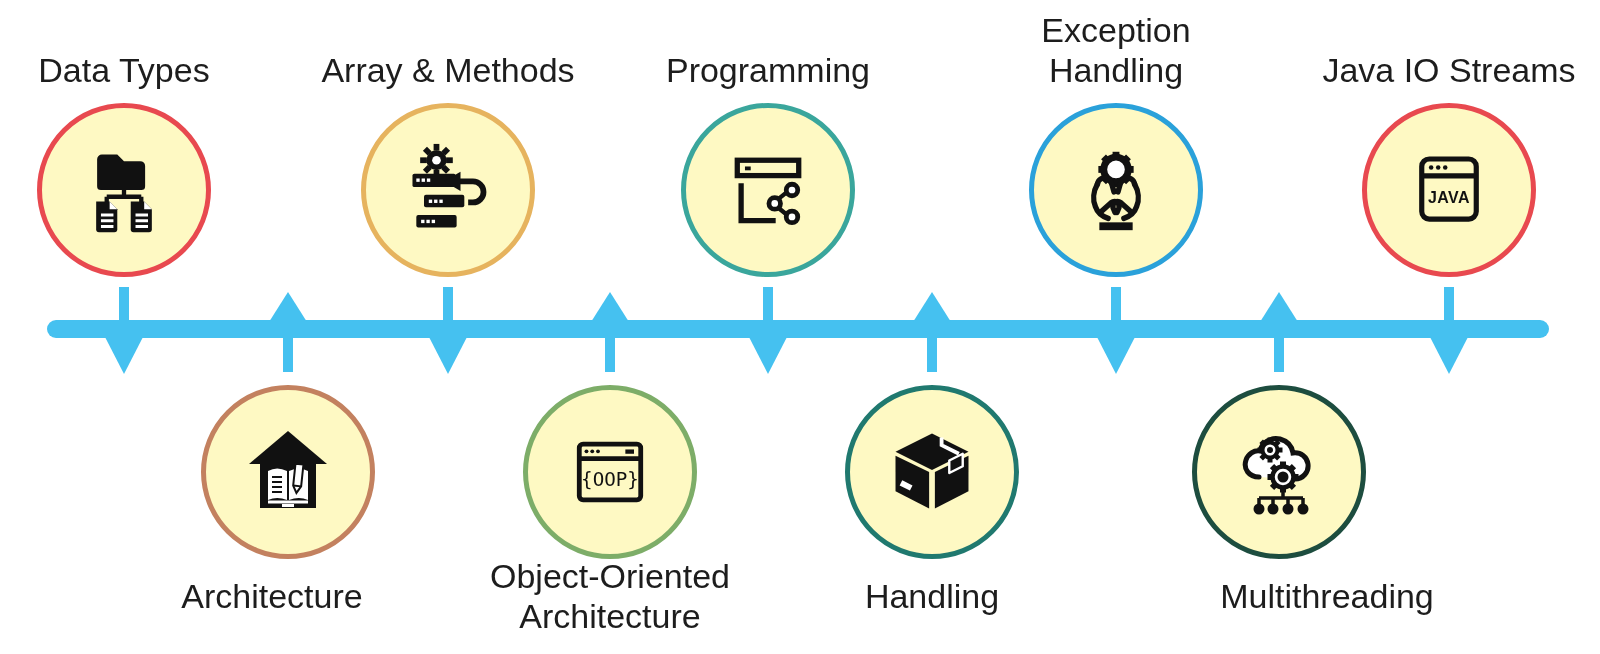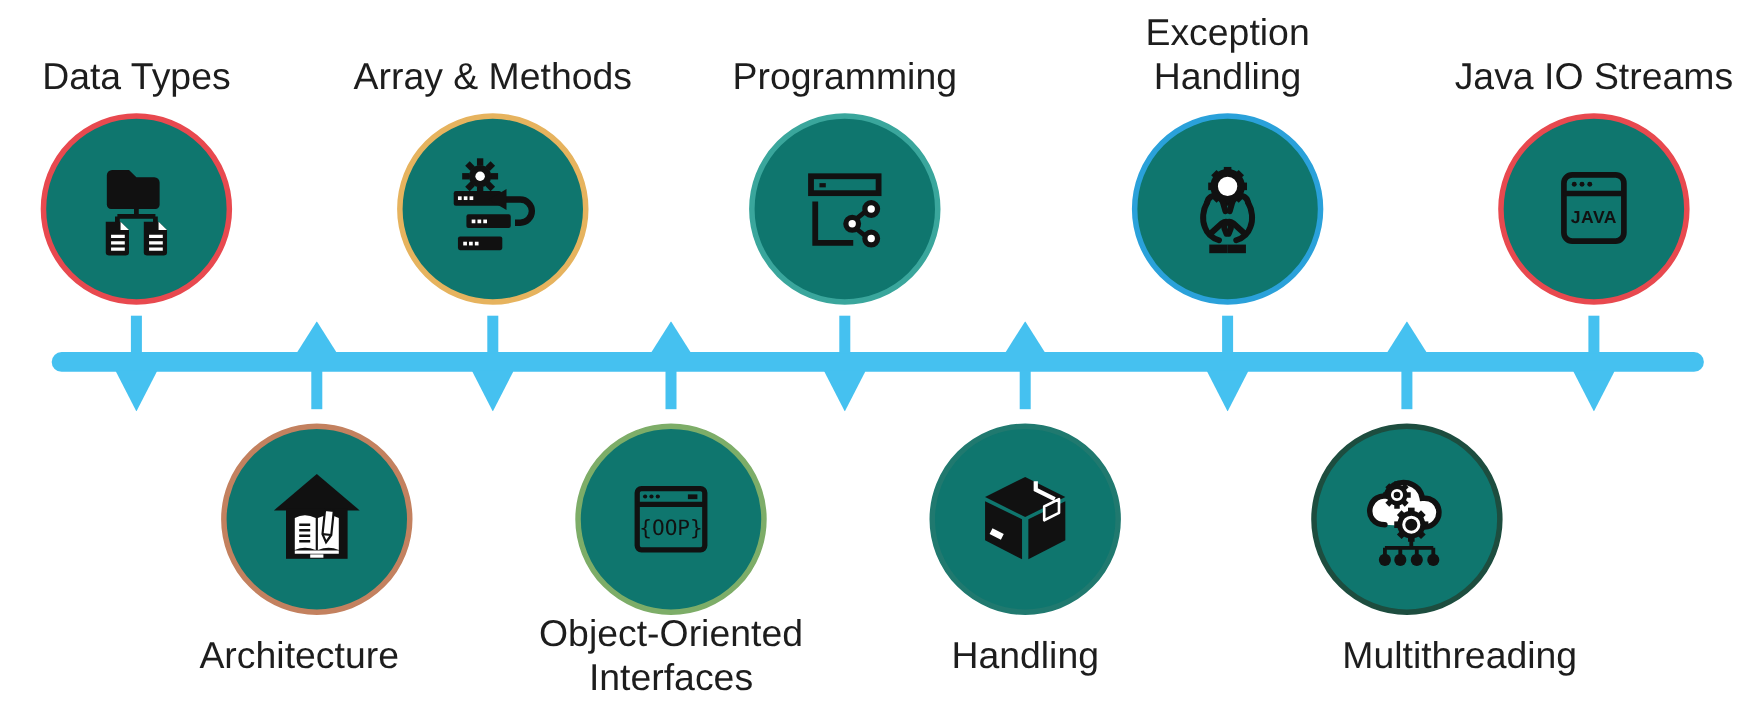--- a/index.html
+++ b/index.html
@@ -5,21 +5,21 @@
   html,body{margin:0;padding:0;background:#fff}
   .stage{position:relative;width:1600px;height:654px;background:#fff;overflow:hidden;
          font-family:"Liberation Sans",sans-serif}
   .topic{display:contents}
   .bar{position:absolute;left:47px;top:320px;width:1502px;height:18px;border-radius:9px}
   .stub{position:absolute;width:10px}
   .tri{position:absolute;width:38px}
   .tri-down{height:37px;clip-path:polygon(0 0,100% 0,50% 100%)}
   .tri-up{height:30px;clip-path:polygon(50% 0,100% 100%,0 100%)}
   .circle{position:absolute;width:174px;height:174px;border:5px solid #000;border-radius:50%;
-          box-sizing:border-box;display:flex;align-items:center;justify-content:center;background:#0f766e}
+          box-sizing:border-box;display:flex;align-items:center;justify-content:center;background:#fef9c3}
   .tlabel{position:absolute;top:4px;height:86px;width:360px;display:flex;justify-content:center;
           align-items:flex-end;text-align:center;font-size:34px;line-height:40px;font-weight:400;
           color:#1d1d1d;white-space:pre-line}
   .blabel{position:absolute;width:360px;text-align:center;font-size:34px;line-height:40px;
           font-weight:500;color:#1d1d1d;white-space:pre-line}
   .icon{display:block}
   .svg-label{font-family:"Liberation Sans",sans-serif;font-weight:bold}
   .svg-mono{font-family:"DejaVu Sans Mono",monospace}
 </style>
 </head>
@@ -205,21 +205,21 @@
         <rect x="18" y="21" width="64" height="58" rx="4" fill="none" stroke="#111" stroke-width="5"></rect>
         <path d="M18 36h64" stroke="#111" stroke-width="5"></path>
         <circle cx="25.5" cy="28.5" r="2" fill="#111"></circle>
           <circle cx="31.5" cy="28.5" r="2" fill="#111"></circle>
           <circle cx="37.5" cy="28.5" r="2" fill="#111"></circle>
         <rect x="66" y="26.5" width="9" height="4.5" fill="#111"></rect>
         <text class="svg-mono" x="50" y="65" text-anchor="middle" font-size="20" fill="#111">{OOP}</text>
       </svg>
     </div>
     <div class="blabel" style="left:430px;top:556px">Object-Oriented
-Interfaces</div>
+Architecture</div>
   </div>
 
   
   <div class="topic">
     <div class="tri tri-up" style="left: 913px; top: 292px; background-color: rgb(69, 193, 240);"></div>
     <div class="stub" style="left: 927px; top: 337px; height: 35px; background-color: rgb(69, 193, 240);"></div>
     <div class="circle" style="left: 845px; top: 385px; border-color: rgb(32, 121, 111);">
       <svg class="icon" viewBox="0 0 100 100" width="96" height="96">
         <path d="M50 10 88 29 50 48 12 29z" fill="#111"></path>
         <path d="M12 33 47 50v38L12 70z" fill="#111"></path>

